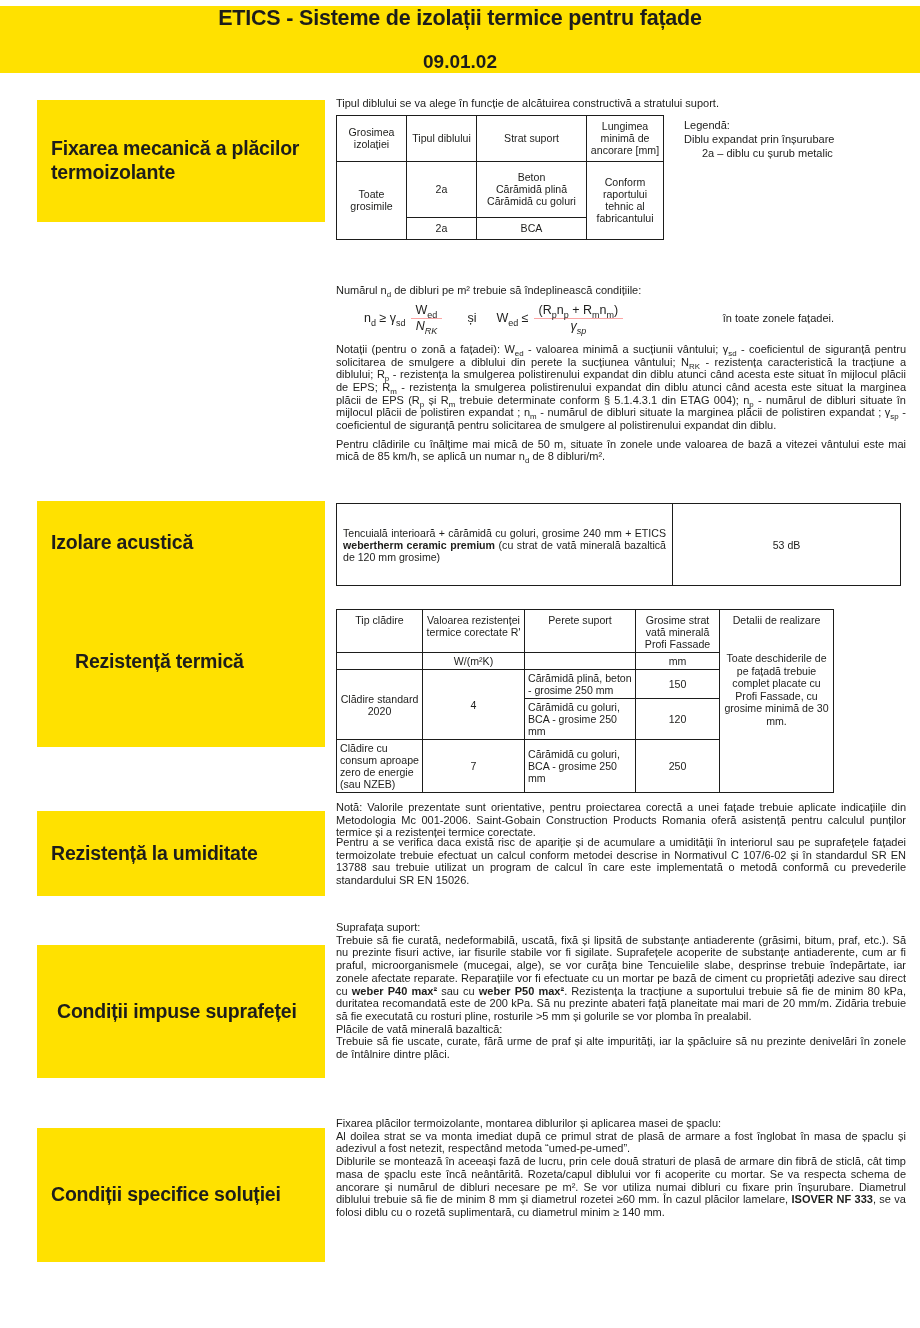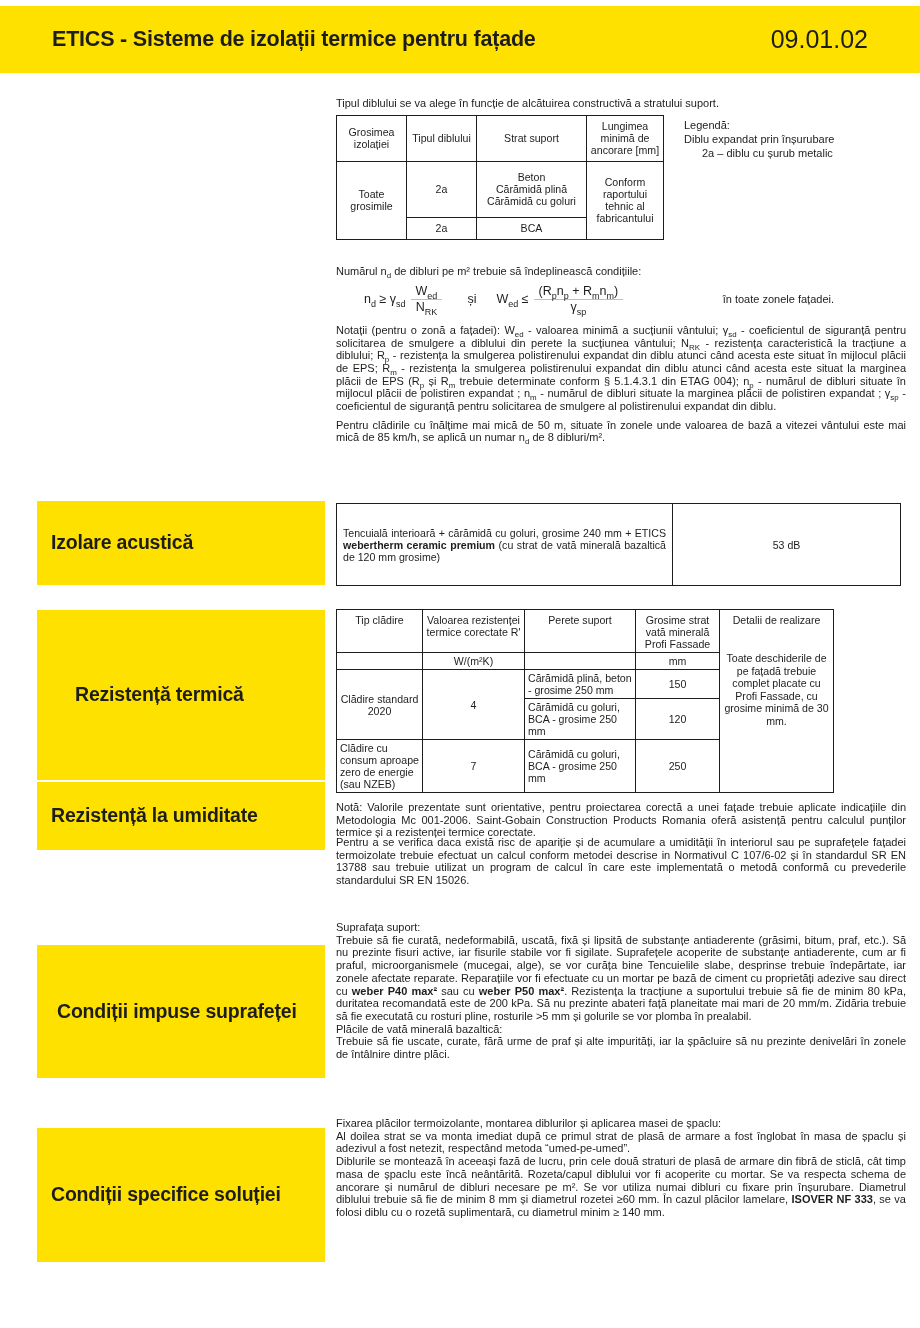--- a/index.html
+++ b/index.html
@@ -4,24 +4,24 @@
 <style>
   html,body{margin:0;padding:0;background:#e9e9e9;}
   .page{
     position:relative;width:920px;height:1328px;background:#ffffff;
     font-family:"Liberation Sans", sans-serif;color:#1d1d1b;overflow:hidden;margin:0 auto;
   }
   
   .hdr-bar{
     position:absolute;top:6px;left:0;width:920px;height:67px;background:#FFE100;
     display:flex;align-items:center;justify-content:space-between;
-    padding:0 52px;box-sizing:border-box;
+    padding:0 20px;box-sizing:border-box;flex-direction:column;
   }
   .hdr-title{font-size:21.5px;font-weight:bold;letter-spacing:-0.2px;}
-  .hdr-code{font-size:25px;font-weight:normal;}
+  .hdr-code{font-size:19px;font-weight:bold;}
   
   .sec-label{
     position:absolute;left:37px;width:288px;background:#FFE100;
     display:flex;align-items:center;box-sizing:border-box;
     padding:0 10px 0 14px;font-size:19.5px;font-weight:bold;line-height:1.22;letter-spacing:-0.2px;
   }
   
   .content{position:absolute;left:336px;width:570px;font-size:11px;line-height:12.7px;}
   .p{margin:0;text-align:justify;}
   .p.nojust{text-align:left;}
@@ -37,25 +37,25 @@
   .left{text-align:left;}
   
   .t1{width:327px;margin-top:5px;}
   .t1 .hrow td{height:46px;}
   .t1 .r1 td{height:56px;}
   .t1 .r2 td{height:22px;}
   
   .legend{position:absolute;left:348px;top:21px;width:220px;font-size:11px;line-height:14px;}
   .legend .l2{padding-left:18px;}
   
-  .formula-intro{margin-top:25px;text-align:left;}
+  .formula-intro{margin-top:44px;text-align:left;}
   .formula-row{display:flex;align-items:center;margin:8px 0 10px 28px;font-size:12.5px;}
   .frac{display:inline-block;text-align:center;margin:0 5px;}
   .frac .num{display:block;border-bottom:1px solid #fca5a5;padding:0 5px 1px;}
-  .frac .den{display:block;padding:1px 5px 0;}
+  .frac .den{display:block;padding:1px 5px 0;font-style:italic;}
   .conj{margin:0 20px;}
   .zone-note{margin-left:auto;margin-right:72px;font-size:11px;}
   
   .t2{width:565px;}
   .t2 td{height:82px;}
   .t2 .desc{width:336px;text-align:justify;padding:4px 6px;}
   
   .t3{width:497px;}
   .t3 .hrow td{height:40px;vertical-align:top;padding-top:4px;}
   .t3 .units td{height:15px;}
@@ -70,27 +70,30 @@
 </head>
 <body>
 
 <div class="page">
 
   <div class="hdr-bar">
     <span class="hdr-title">ETICS - Sisteme de izolații termice pentru fațade</span>
     <span class="hdr-code">09.01.02</span>
   </div>
 
+  <div class="sec-label" style="top:100px;height:122px;">
+      <span>Fixarea mecanică a plăcilor termoizolante</span>
+    </div>
   <div class="sec-label" style="top:501px;height:84px;">
       <span>Izolare acustică</span>
     </div>
-  <div class="sec-label" style="top:610px;height:170px;padding-left:38px;">
+  <div class="sec-label" style="top:577px;height:170px;padding-left:38px;">
       <span>Rezistență termică</span>
     </div>
-  <div class="sec-label" style="top:782px;height:68px;">
+  <div class="sec-label" style="top:811px;height:85px;">
       <span>Rezistență la umiditate</span>
     </div>
   <div class="sec-label" style="top:945px;height:133px;padding-left:20px;">
       <span>Condiții impuse suprafeței</span>
     </div>
   <div class="sec-label" style="top:1128px;height:134px;">
       <span>Condiții specifice soluției</span>
     </div>
 
   <div class="content" style="top:97px;">

